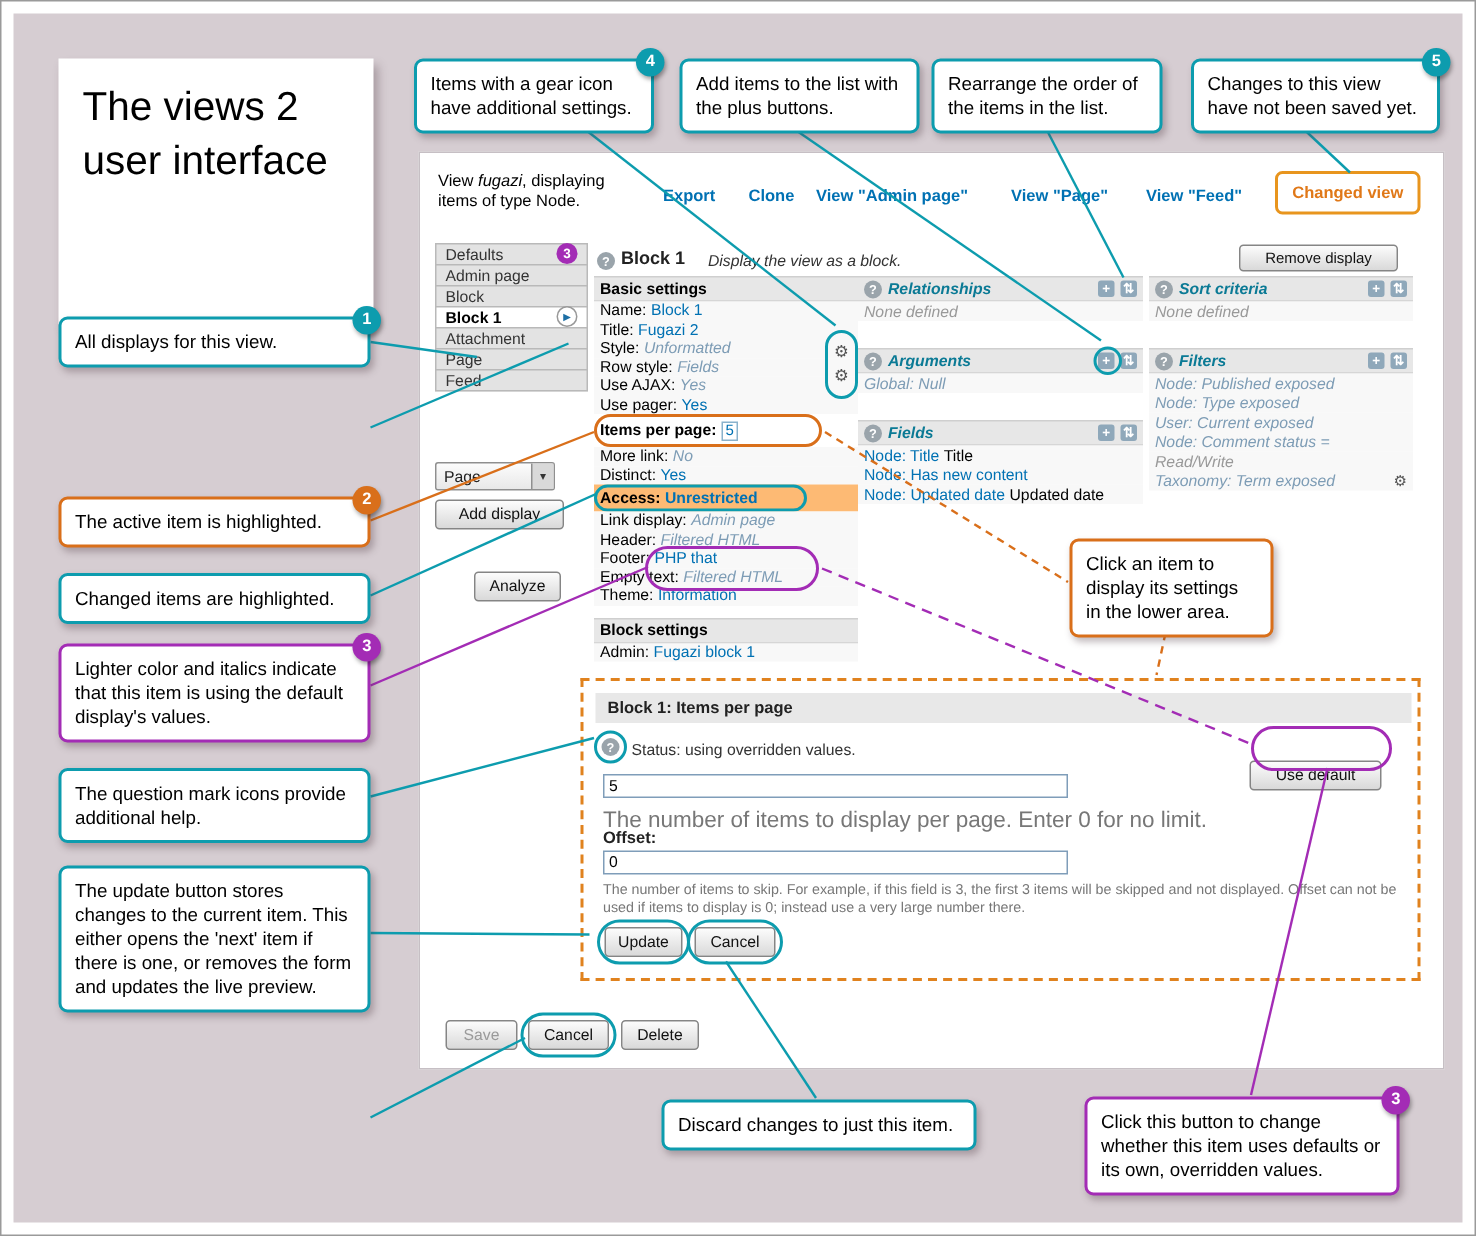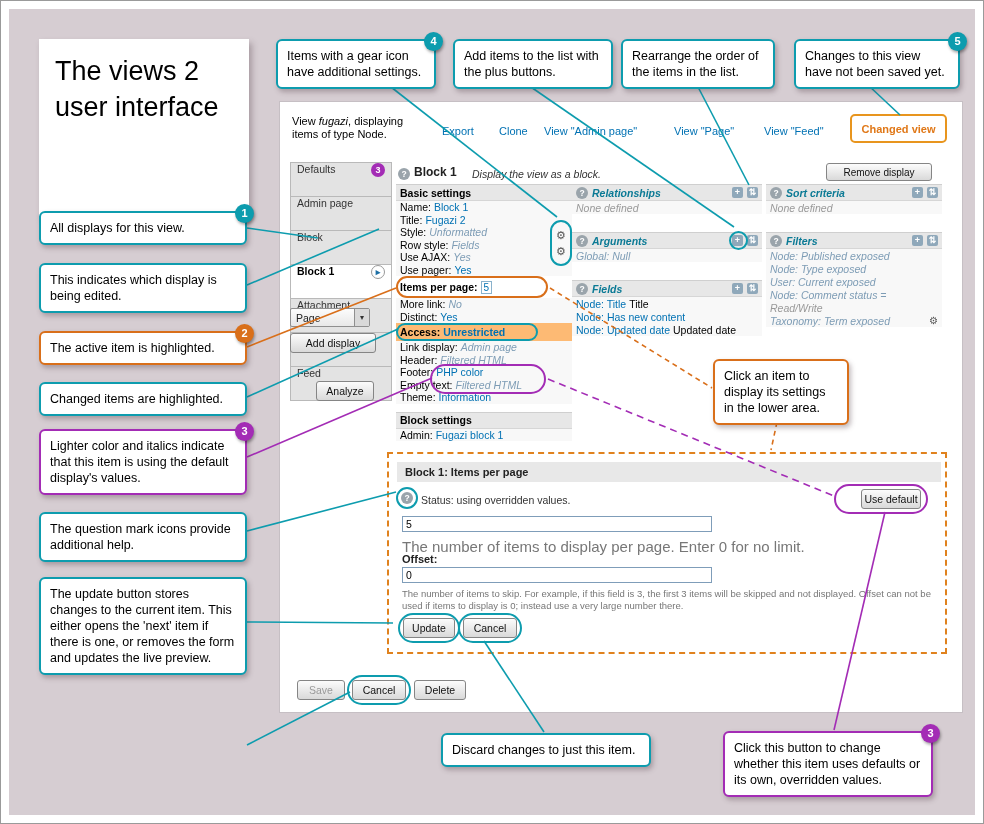--- a/index.html
+++ b/index.html
@@ -25,24 +25,24 @@
 #c-changed{left:38px;top:381px;width:208px}
 #c-defaults{left:38px;top:428px;width:208px}
 #c-question{left:38px;top:511px;width:208px}
 #c-update{left:38px;top:576px;width:208px}
 #c-cancelall{left:38px;top:700px;width:208px}
 #c-discard{left:440px;top:732px;width:210px}
 #c-usedefault{left:722px;top:730px;width:210px}
 #c-clickitem{left:712px;top:358px;width:136px}
 
 .intro{position:absolute;left:12px;top:13px;font-weight:normal;font-size:11px;line-height:13px;color:#000}
-.hlink{position:absolute;top:23px;font-weight:normal;color:#0071b3;font-size:11px;cursor:pointer;text-decoration:none}
+.hlink{position:absolute;top:23px;font-weight:bold;color:#0071b3;font-size:11px;cursor:pointer;text-decoration:none}
 #changed-view{position:absolute;left:570px;top:12px;width:97px;height:29px;border:2px solid #e8951e;border-radius:5px;color:#e07818;font-weight:bold;font-size:11px;display:flex;align-items:center;justify-content:center;background:#fff}
 #tabs{position:absolute;left:10px;top:60px;width:102px}
-.tab{position:relative;height:35px;border:1px solid #b9b9b9;margin-top:-1px;background:#e3e3e3;padding:0 6px;font-size:10.5px;color:#333;display:flex;align-items:flex-start;cursor:pointer}
+.tab{position:relative;height:15px;border:1px solid #b9b9b9;margin-top:-1px;background:#e3e3e3;padding:0 6px;font-size:10.5px;color:#333;display:flex;align-items:flex-end;cursor:pointer}
 .tab:first-child{margin-top:0}
 .tab-badge{margin-left:auto;width:14px;height:14px;border-radius:50%;background:#a32cb5;color:#fff;font-size:9px;font-weight:bold;display:flex;align-items:center;justify-content:center}
 .tab.active{background:#fff;font-weight:bold;color:#000}
 .tab-arrow{margin-left:auto;width:14px;height:14px;border:1px solid #999;border-radius:50%;background:#fff;color:#1d6fa5;font-size:9px;line-height:12px;text-align:center}
 #display-select{position:absolute;left:10px;top:206px;width:80px;height:19px;border:1px solid #8f8f8f;background:linear-gradient(#fcfcfc,#e8e8e8);display:flex;align-items:center;font-size:10.5px;padding-left:5px;border-radius:2px;cursor:pointer}
 .sel-arrow{margin-left:auto;width:15px;height:100%;background:#d9d9d9;border-left:1px solid #8f8f8f;display:flex;align-items:center;justify-content:center;font-size:8px;color:#333}
 .btn{position:absolute;background:linear-gradient(#fcfcfc,#d9d9d9);border:1px solid #858585;border-radius:3px;font-size:10.5px;font-family:inherit;color:#111;cursor:pointer;padding:0}
 #add-display{left:10px;top:231px;width:86px;height:20px}
 #analyze{left:36px;top:279px;width:58px;height:20px}
 #remove-display{left:546px;top:61px;width:106px;height:18px;font-size:10px}
@@ -80,21 +80,21 @@
 .gearstack{position:absolute;right:0;top:36px;width:22px;height:46px;display:flex;flex-direction:column;align-items:center;justify-content:center;gap:5px}
 .gear-ring{inset:0;border-radius:11px}
 .gear{font-size:11px;color:#555;line-height:11px;cursor:pointer}
 .mt8{margin-top:8px}
 #arg-ring{left:449px;top:129px;width:19px;height:19px;border-radius:50%}
 #form-area{position:absolute;left:107px;top:350px;width:560px;height:202px;border:2px dashed #e0821e;background:#fff}
 #form-title{position:absolute;left:8px;top:8px;width:544px;height:20px;background:#e8e8e8;font-weight:bold;font-size:11px;line-height:20px;padding-left:8px}
 #form-q{position:absolute;left:12px;top:38px}
 #q-ring{left:7px;top:33px;width:22px;height:22px;border-radius:50%}
 #form-status{position:absolute;left:32px;top:40px;font-size:10.5px;color:#333}
-#use-default{right:24px;top:35px;width:60px;height:20px}
+#use-default{right:24px;top:53px;width:88px;height:20px}
 #ud-ring{right:17px;top:30px;width:94px;height:30px;border-radius:15px}
 .tinput{position:absolute;left:13px;width:310px;height:16px;border:1px solid #7f9db9;font-size:10.5px;font-family:inherit;padding:0 3px}
 #items-input{top:62px}
 #help1{position:absolute;left:13px;top:84px;font-size:15px;color:#777}
 #offset-label{position:absolute;left:13px;top:99px;font-weight:bold;font-size:11px}
 #offset-input{top:113px}
 #help2{position:absolute;left:13px;top:134px;width:536px;font-size:9.5px;line-height:12px;color:#777}
 #update-btn{left:14px;top:164px;width:52px;height:20px}
 #upd-ring{left:9px;top:159px;width:62px;height:30px;border-radius:15px}
 #cancel-btn{left:74px;top:164px;width:54px;height:20px}
@@ -214,21 +214,21 @@
       <div class="row">
           <span class="lbl">Link display:</span>
           <span class="v-def">Admin page</span>
         </div>
       <div class="row">
           <span class="lbl">Header:</span>
           <span class="v-def">Filtered HTML</span>
         </div>
       <div class="row">
           <span class="lbl">Footer:</span>
-          <span class="v-link">PHP color</span>
+          <span class="v-link">PHP that</span>
         </div>
       <div class="row">
           <span class="lbl">Empty text:</span>
           <span class="v-def">Filtered HTML</span>
         </div>
       <div class="row">
           <span class="lbl">Theme:</span>
           <span class="v-link">Information</span>
         </div>
       <div class="ring purple defaults-ring"></div>
@@ -382,21 +382,20 @@
       <line x1="833" y1="729" x2="884" y2="511"></line>
       <line x1="547" y1="378" x2="833" y2="495" stroke-dasharray="7 5"></line>
     </g>
   </svg>
 
   <div class="callout" id="c-gear"><span>Items with a gear icon have additional settings.</span><span class="badge">4</span></div>
   <div class="callout" id="c-add"><span>Add items to the list with the plus buttons.</span></div>
   <div class="callout" id="c-rearrange"><span>Rearrange the order of the items in the list.</span></div>
   <div class="callout" id="c-unsaved"><span>Changes to this view have not been saved yet.</span><span class="badge">5</span></div>
   <div class="callout" id="c-displays"><span>All displays for this view.</span><span class="badge">1</span></div>
-  <div class="callout" id="c-which"><span>This indicates which display is being edited.</span></div>
   <div class="callout orange" id="c-active"><span>The active item is highlighted.</span><span class="badge orange">2</span></div>
   <div class="callout" id="c-changed"><span>Changed items are highlighted.</span></div>
   <div class="callout purple" id="c-defaults"><span>Lighter color and italics indicate that this item is using the default display's values.</span><span class="badge purple">3</span></div>
   <div class="callout" id="c-question"><span>The question mark icons provide additional help.</span></div>
   <div class="callout" id="c-update"><span>The update button stores changes to the current item. This either opens the 'next' item if there is one, or removes the form and updates the live preview.</span></div>
   <div class="callout" id="c-discard"><span>Discard changes to just this item.</span></div>
   <div class="callout purple" id="c-usedefault"><span>Click this button to change whether this item uses defaults or its own, overridden values.</span><span class="badge purple">3</span></div>
   <div class="callout orange" id="c-clickitem"><span>Click an item to display its settings in the lower area.</span></div>
 </div>
 

